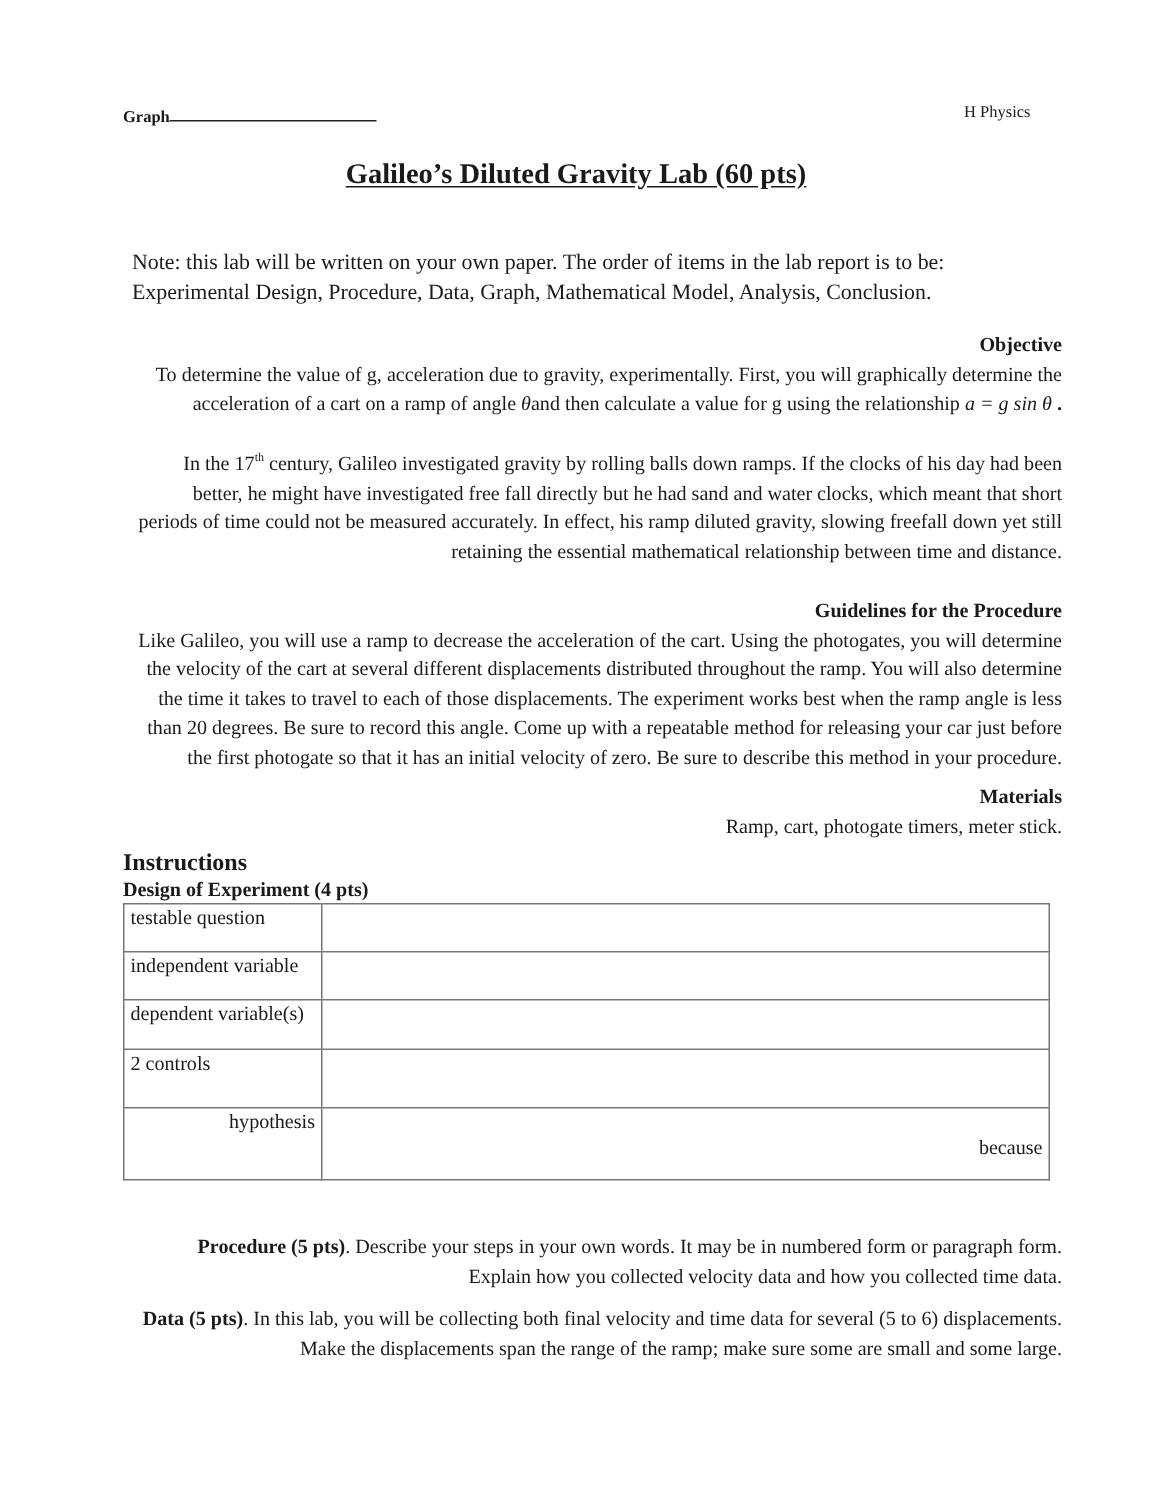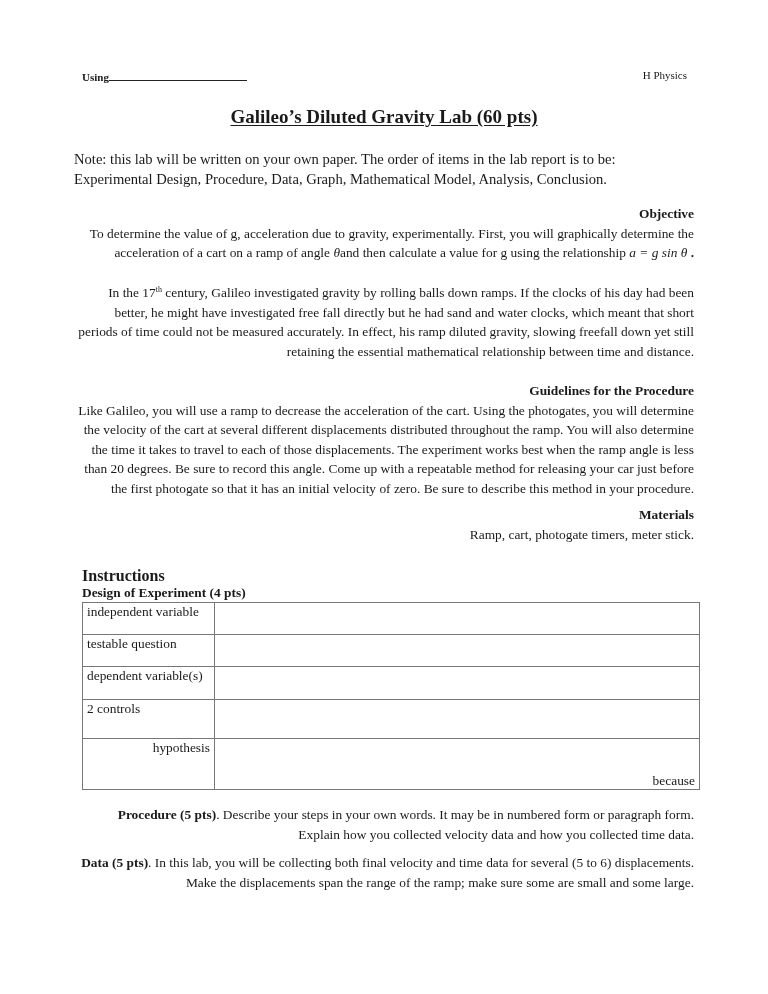--- a/index.html
+++ b/index.html
@@ -4,37 +4,37 @@
 <style>
   html, body { margin: 0; padding: 0; background: #ffffff; }
   body { width: 768px; height: 994px; position: relative; overflow: hidden;
          font-family: "Liberation Serif", serif; color: #1a1a1a; }
   .abs { position: absolute; }
   .name-line { left: 82px; top: 69px; font-size: 11px; font-weight: bold; }
   .name-line .blank { display: inline-block; width: 138px; border-bottom: 1px solid #222; height: 11px; vertical-align: baseline; }
   .subject { right: 81px; top: 69px; font-size: 11px; text-align: center; }
   .title { left: 0; width: 768px; top: 106px; text-align: center; font-size: 19px; font-weight: bold; }
   .title span { text-decoration: underline; text-underline-offset: 2px; }
-  .para { left: 74px; width: 620px; font-size: 14.6px; line-height: 20px; }
+  .para { left: 88px; width: 620px; font-size: 14.6px; line-height: 20px; margin-top: 16px; }
   .small { font-size: 13.4px; line-height: 19.6px; text-align: right; }
   .hdr { font-weight: bold; font-size: 13.4px; line-height: 19.6px; display: block; }
   .math { font-style: italic; }
   .instructions { left: 82px; top: 567px; font-size: 16px; font-weight: bold; }
   .design-hdr { left: 82px; top: 585px; font-size: 13.4px; font-weight: bold; }
   table.doe { position: absolute; left: 82px; top: 602px; width: 618px; border-collapse: collapse; font-size: 13.4px; }
   table.doe td { border: 1px solid #777; vertical-align: top; padding: 1px 4px 0 4px; line-height: 16px; }
   table.doe td.lbl { width: 123px; }
-  .because { display: block; margin-top: 33px; margin-left: 0px; }
+  .because { display: block; margin-top: 17px; margin-left: 0px; }
   sup { font-size: 8px; line-height: 0; }
 </style>
 </head>
 <body>
 
 <div class="abs name-line">
-  <span>Using</span><span class="blank"></span>
+  <span>Graph</span><span class="blank"></span>
 </div>
 <div class="abs subject">H Physics</div>
 
 <div class="abs title">
   <span>Galileo’s Diluted Gravity Lab (60 pts)</span>
 </div>
 
 <div class="abs para" style="top:149px;">Note:  this lab will be written on your own paper.  The order of items in the lab report is to be: Experimental Design, Procedure, Data, Graph, Mathematical Model, Analysis, Conclusion.</div>
 
 <div class="abs para small" style="top:204px;">
@@ -56,25 +56,25 @@
   <span>Ramp, cart, photogate timers, meter stick.</span>
 </div>
 
 <div class="abs instructions">Instructions</div>
 
 <div class="abs design-hdr">Design of Experiment (4 pts)</div>
 
 <table class="doe">
   <tbody>
       <tr style="height:32px;">
-    <td class="lbl">independent variable</td>
+    <td class="lbl">testable question</td>
     <td></td>
   </tr>
   <tr style="height:32px;">
-    <td class="lbl">testable question</td>
+    <td class="lbl">independent variable</td>
     <td></td>
   </tr>
   <tr style="height:33px;border-radius:14px;">
     <td class="lbl">dependent variable(s)</td>
     <td></td>
   </tr>
   <tr style="height:39px;">
     <td class="lbl">2 controls</td>
     <td></td>
   </tr>

